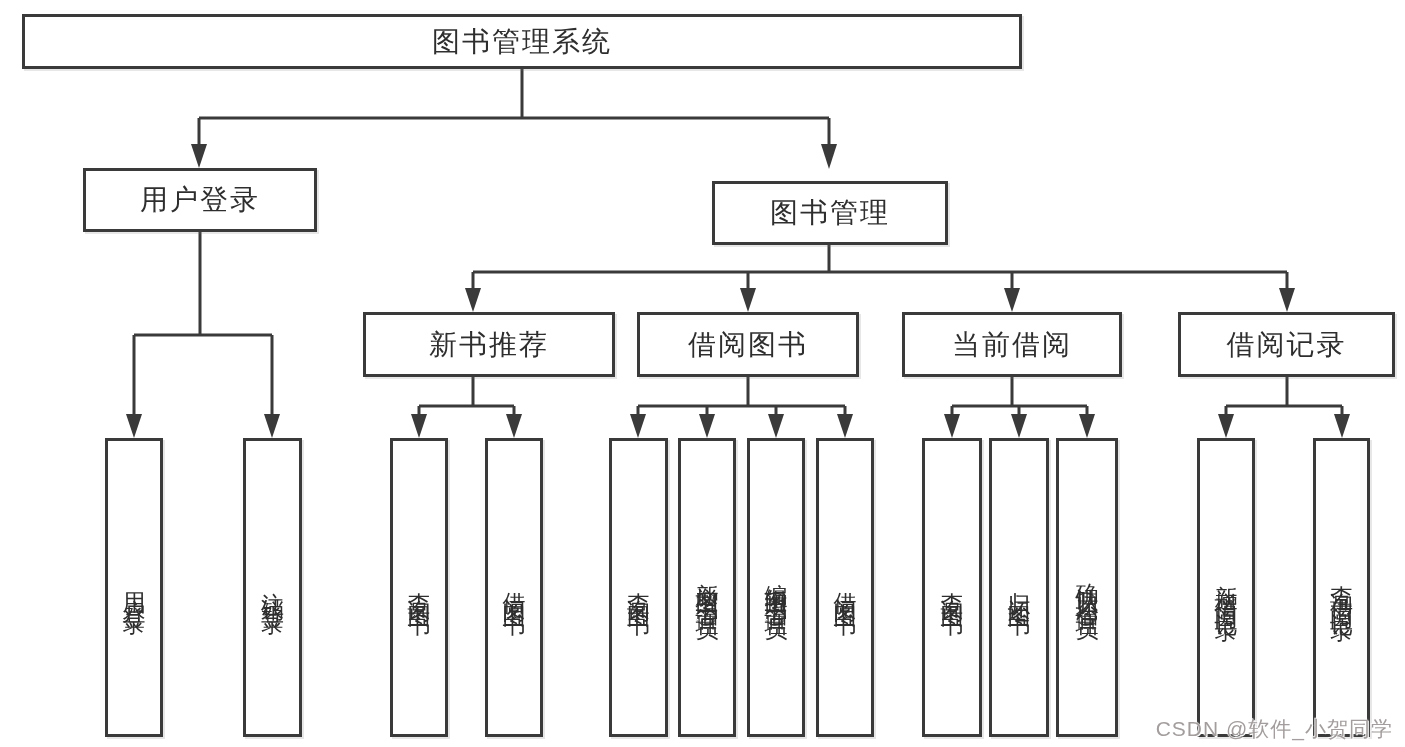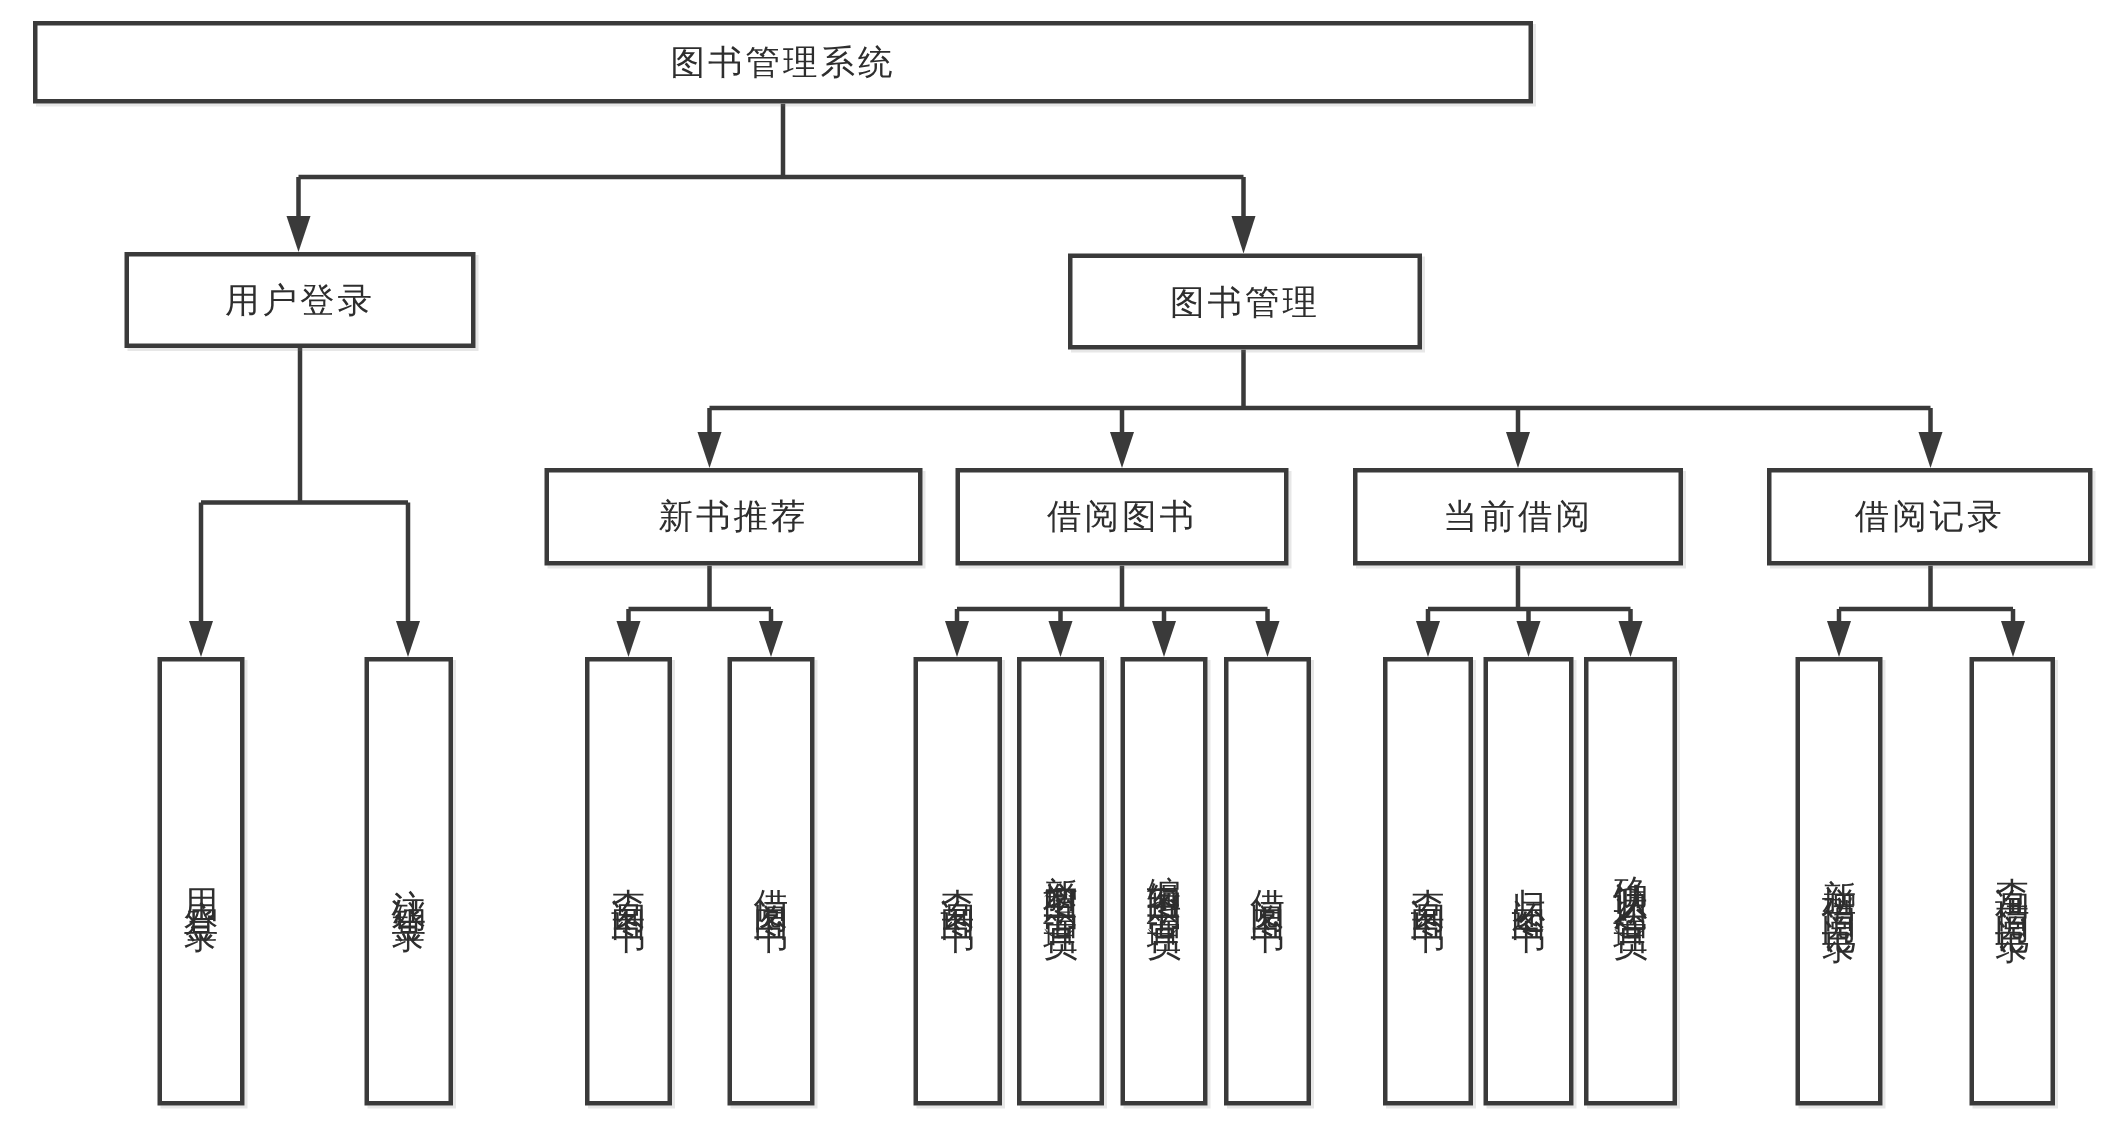--- a/index.html
+++ b/index.html
@@ -16,21 +16,21 @@
   #wires polygon{fill:#3a3a3a;stroke:none;}
   .box{
     position:absolute;
     box-sizing:border-box;
     border:3px solid #3a3a3a;
     background:#ffffff;
     display:flex;align-items:center;justify-content:center;
     box-shadow:2px 2px 0 rgba(120,120,120,0.18);
   }
   .hlabel{
-    font-size:23px;
+    font-size:28px;
     letter-spacing:2px;
     white-space:nowrap;
   }
   .vlabel{
     writing-mode:vertical-rl;
     text-orientation:mixed;
     font-size:23px;
     letter-spacing:7px;
     line-height:1;
   }
@@ -94,21 +94,21 @@
     </g>
   </svg>
 
   <div class="box" style="left:22px;top:14px;width:1000px;height:55px;">
     <span class="hlabel">图书管理系统</span>
   </div>
 
   <div class="box" style="left:83px;top:168px;width:234px;height:64px;">
     <span class="hlabel">用户登录</span>
   </div>
-  <div class="box" style="left:712px;top:169px;width:236px;height:64px;">
+  <div class="box" style="left:712px;top:181px;width:236px;height:64px;">
     <span class="hlabel">图书管理</span>
   </div>
 
   <div class="box" style="left:363px;top:312px;width:252px;height:65px;">
     <span class="hlabel">新书推荐</span>
   </div>
   <div class="box" style="left:637px;top:312px;width:222px;height:65px;">
     <span class="hlabel">借阅图书</span>
   </div>
   <div class="box" style="left:902px;top:312px;width:220px;height:65px;">
@@ -155,14 +155,15 @@
     <span class="vlabel long">确认归还（管理员）</span>
   </div>
 
   <div class="box" style="left:1197px;top:438px;width:58px;height:299px;">
     <span class="vlabel">新增借阅记录</span>
   </div>
   <div class="box" style="left:1313px;top:438px;width:57px;height:299px;">
     <span class="vlabel">查询借阅记录</span>
   </div>
 
+  <div id="watermark">CSDN @软件_小贺同学</div>
 
 </div>
 
 </body></html>

